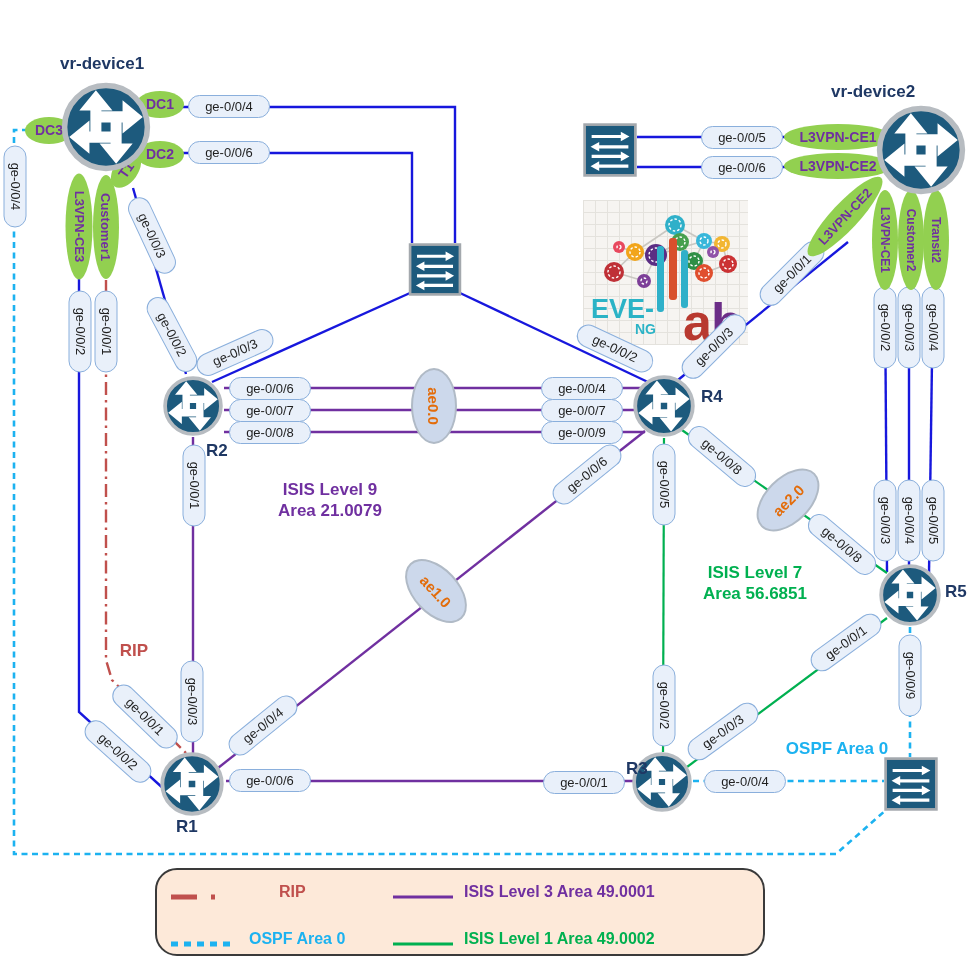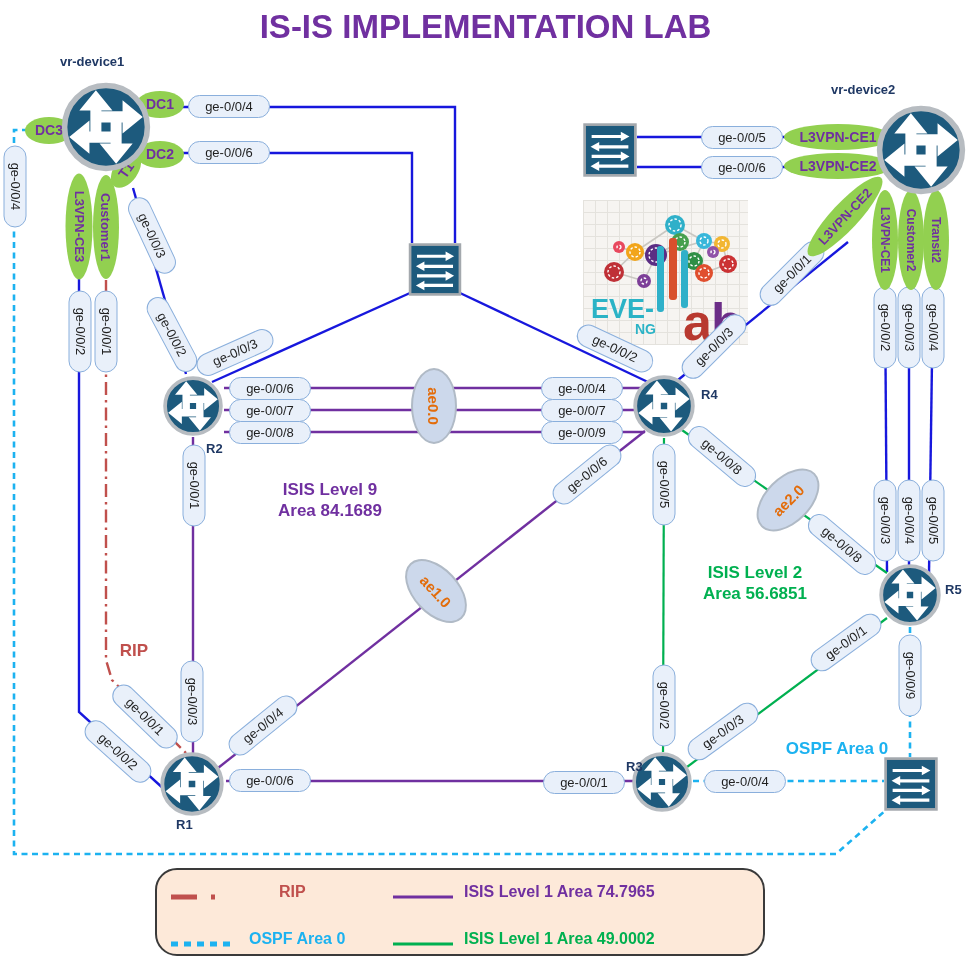--- a/index.html
+++ b/index.html
@@ -27,41 +27,40 @@
     background:#92d050; border-radius:50%;
     font-weight:bold; color:#7030a0; white-space:nowrap;
   }
   .aeoval {
     position:absolute; display:flex; align-items:center; justify-content:center;
     background:#ccd8eb; border:2px solid #b0bac6; border-radius:50%;
     font-weight:bold; font-size:15px; color:#e36c0a; white-space:nowrap;
   }
   .device { position:absolute; }
   .device svg { display:block; }
-  .devlabel { position:absolute; font-weight:bold; font-size:13px; color:#1f3864; white-space:nowrap; }
+  .devlabel { position:absolute; font-weight:bold; font-size:17px; color:#1f3864; white-space:nowrap; }
   .arealabel { position:absolute; font-weight:bold; font-size:17px; text-align:center; line-height:1.25; white-space:nowrap; }
   #logo {
     position:absolute; left:583px; top:200px; width:165px; height:145px; z-index:1;
     background-color:#f6f4f1;
     background-image:
       repeating-linear-gradient(0deg,#e4e2dd 0 1px,transparent 1px 12px),
       repeating-linear-gradient(90deg,#e4e2dd 0 1px,transparent 1px 12px);
   }
   .legend {
     position:absolute; left:155px; top:868px; width:610px; height:88px; z-index:6;
     background:#fde9d9; border:2.5px solid #3a3a3a; border-radius:22px;
   }
   .legend-item-label { position:absolute; font-weight:bold; font-size:16px; white-space:nowrap; }
   .legend-sample { position:absolute; width:62px; height:10px; }
 </style>
 </head>
 <body>
 
 <div class="canvas">
-  <div class="title">IS-IS IMPLEMENTATION LAB</div>
   <div id="logo"><svg width="165" height="145" viewBox="0 0 165 145">
         <line x1="92" y1="25" x2="52" y2="52" stroke="#c9c7c2" stroke-width="1.6"></line>
         <line x1="92" y1="25" x2="97" y2="42" stroke="#c9c7c2" stroke-width="1.6"></line>
         <line x1="92" y1="25" x2="121" y2="41" stroke="#c9c7c2" stroke-width="1.6"></line>
         <line x1="36" y1="47" x2="52" y2="52" stroke="#c9c7c2" stroke-width="1.6"></line>
         <line x1="52" y1="52" x2="73" y2="55" stroke="#c9c7c2" stroke-width="1.6"></line>
         <line x1="52" y1="52" x2="31" y2="72" stroke="#c9c7c2" stroke-width="1.6"></line>
         <line x1="73" y1="55" x2="97" y2="42" stroke="#c9c7c2" stroke-width="1.6"></line>
         <line x1="73" y1="55" x2="61" y2="81" stroke="#c9c7c2" stroke-width="1.6"></line>
         <line x1="97" y1="42" x2="111" y2="61" stroke="#c9c7c2" stroke-width="1.6"></line>
@@ -290,43 +289,43 @@
     <path d="M16,22 H70 V16 L86,25 L70,34 V28 H16 Z" fill="#fff"></path>
           <path d="M84,41 H30 V35 L14,44 L30,53 V47 H84 Z" fill="#fff"></path>
     <path d="M16,59 H70 V53 L86,62 L70,71 V65 H16 Z" fill="#fff"></path>
           <path d="M84,77 H30 V71 L14,80 L30,89 V83 H84 Z" fill="#fff"></path>
         </svg>
       </div>
     </div>
   <div id="layer-labels">
       <div class="arealabel" style="color: rgb(112, 48, 160); left: 330px; top: 479px; transform: translateX(-50%);">
         <div>ISIS Level 9</div>
-        <div>Area 84.1689</div>
+        <div>Area 21.0079</div>
       </div>
       <div class="arealabel" style="color: rgb(0, 176, 80); left: 755px; top: 562px; transform: translateX(-50%);">
-        <div>ISIS Level 2</div>
+        <div>ISIS Level 7</div>
         <div>Area 56.6851</div>
       </div>
       <div class="arealabel" style="color: rgb(28, 178, 240); left: 837px; top: 738px; transform: translateX(-50%);">
         <div>OSPF Area 0</div>
       </div>
       <div class="arealabel" style="color: rgb(192, 80, 77); left: 134px; top: 640px; transform: translateX(-50%);">
         <div>RIP</div>
       </div>
     </div>
 
   <div class="legend">
     <span class="legend-sample" style="left: 13px; top: 18px;"><svg width="62" height="10">
           <line x1="1" y1="5" x2="61" y2="5" stroke="#c0504d" stroke-width="5" stroke-dasharray="26 14 4 60"></line>
         </svg></span>
     <span class="legend-item-label" style="left: 122px; top: 13px; color: rgb(192, 80, 77);">RIP</span>
     <span class="legend-sample" style="left: 235px; top: 18px;"><svg width="62" height="10">
           <line x1="1" y1="5" x2="61" y2="5" stroke="#7030a0" stroke-width="3"></line>
         </svg></span>
-    <span class="legend-item-label" style="left: 307px; top: 13px; color: rgb(112, 48, 160);">ISIS Level 1 Area 74.7965</span>
+    <span class="legend-item-label" style="left: 307px; top: 13px; color: rgb(112, 48, 160);">ISIS Level 3 Area 49.0001</span>
     <span class="legend-sample" style="left: 13px; top: 65px;"><svg width="62" height="10">
           <line x1="1" y1="5" x2="61" y2="5" stroke="#1cb2f0" stroke-width="5" stroke-dasharray="7 6"></line>
         </svg></span>
     <span class="legend-item-label" style="left: 92px; top: 60px; color: rgb(28, 178, 240);">OSPF Area 0</span>
     <span class="legend-sample" style="left: 235px; top: 65px;"><svg width="62" height="10">
           <line x1="1" y1="5" x2="61" y2="5" stroke="#00b050" stroke-width="3"></line>
         </svg></span>
     <span class="legend-item-label" style="left: 307px; top: 60px; color: rgb(0, 176, 80);">ISIS Level 1 Area 49.0002</span>
   </div>
 </div>

